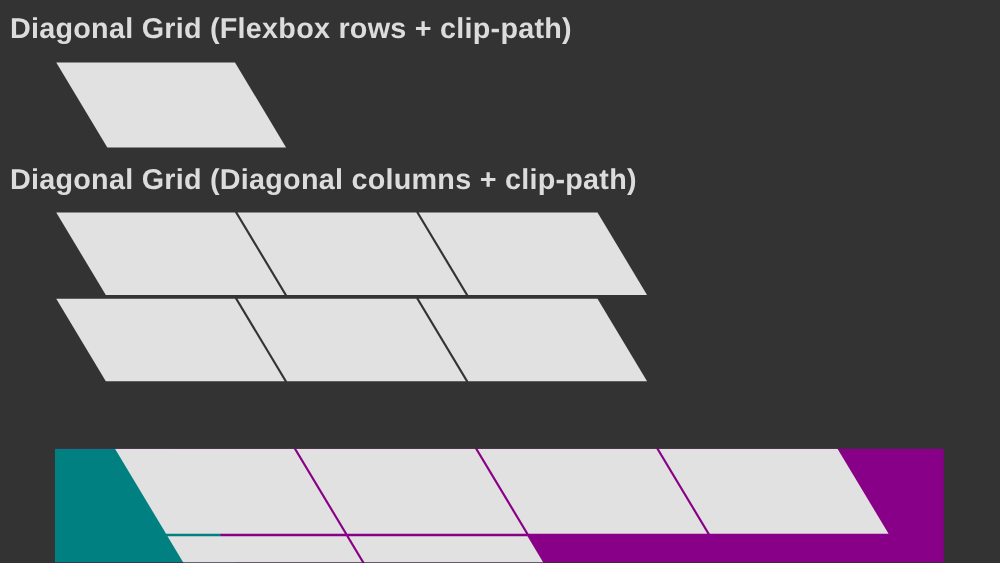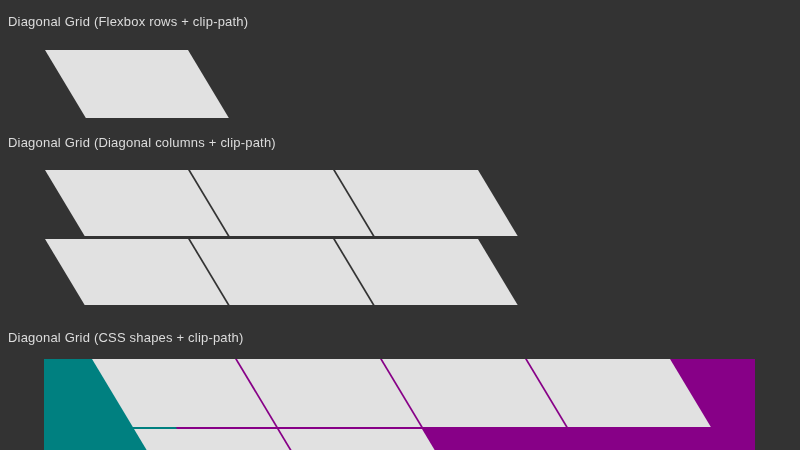--- a/index.html
+++ b/index.html
@@ -10,21 +10,21 @@
     --teal:#008080;
   }
   html,body{margin:0;padding:0;}
   body{background:var(--bg);font-family:"Liberation Sans", sans-serif;}
   .page{
     position:relative;width:800px;height:450px;overflow:hidden;
     background:var(--bg);
   }
   .section-title{
     position:absolute;left:8px;margin:0;
-    font-size:13px;line-height:22px;font-weight:normal;
+    font-size:23px;line-height:22px;font-weight:bold;
     color:var(--heading);letter-spacing:0.2px;white-space:nowrap;text-align:right;
   }
   .t1{top:11px;}
   .t2{top:132px;}
   .t3{top:327px;}
 
   .cell{
     background:var(--tile);
     transform:skewX(31deg);
     transform-origin:0 0;
@@ -80,21 +80,20 @@
       <div class="cell"></div>
       <div class="cell"></div>
     </div>
     <div class="grid-row">
       <div class="cell"></div>
       <div class="cell"></div>
       <div class="cell"></div>
     </div>
   </div>
 
-  <h2 class="section-title t3">Diagonal Grid (CSS shapes + clip-path)</h2>
 
   <div class="css-shapes">
     <div class="teal-shape"></div>
     <div class="s3cell r1c1"></div>
     <div class="s3cell r1c2"></div>
     <div class="s3cell r1c3"></div>
     <div class="s3cell r1c4"></div>
     <div class="s3cell r2c1"></div>
     <div class="s3cell r2c2"></div>
   </div>

